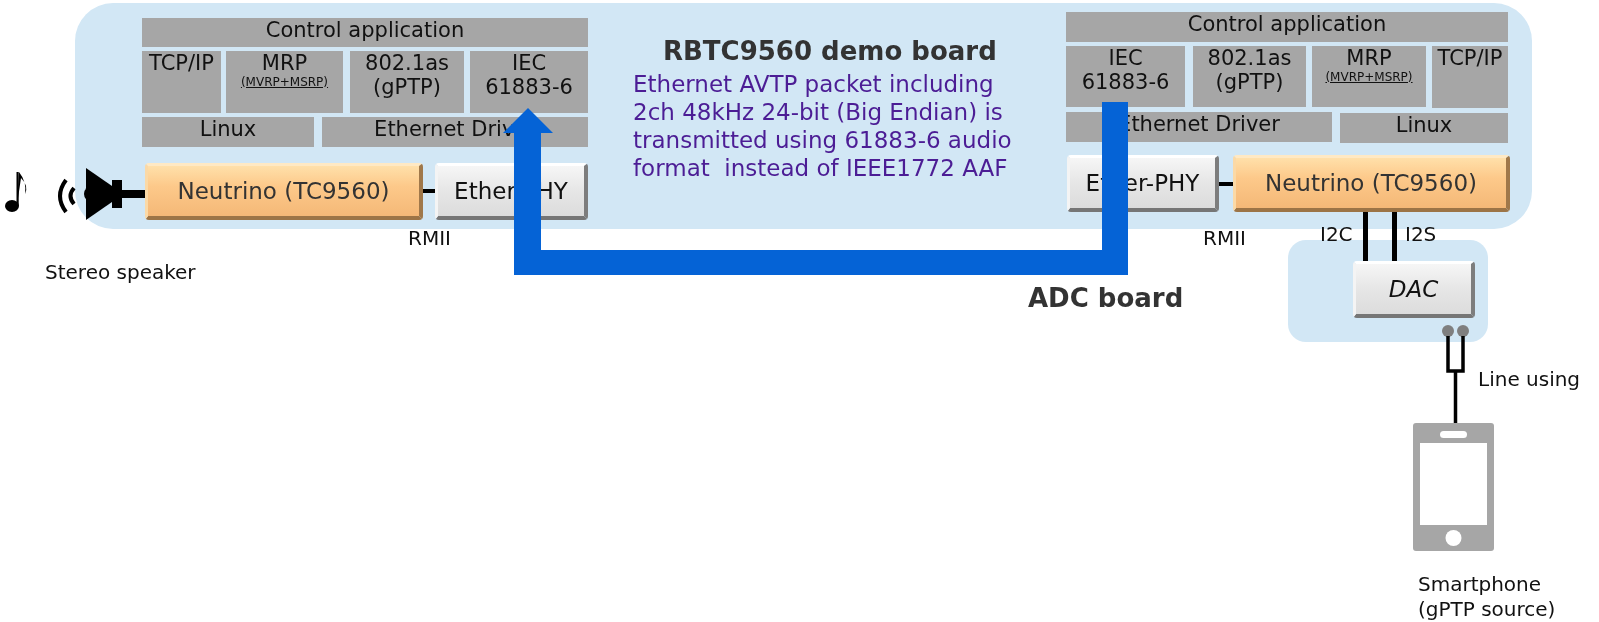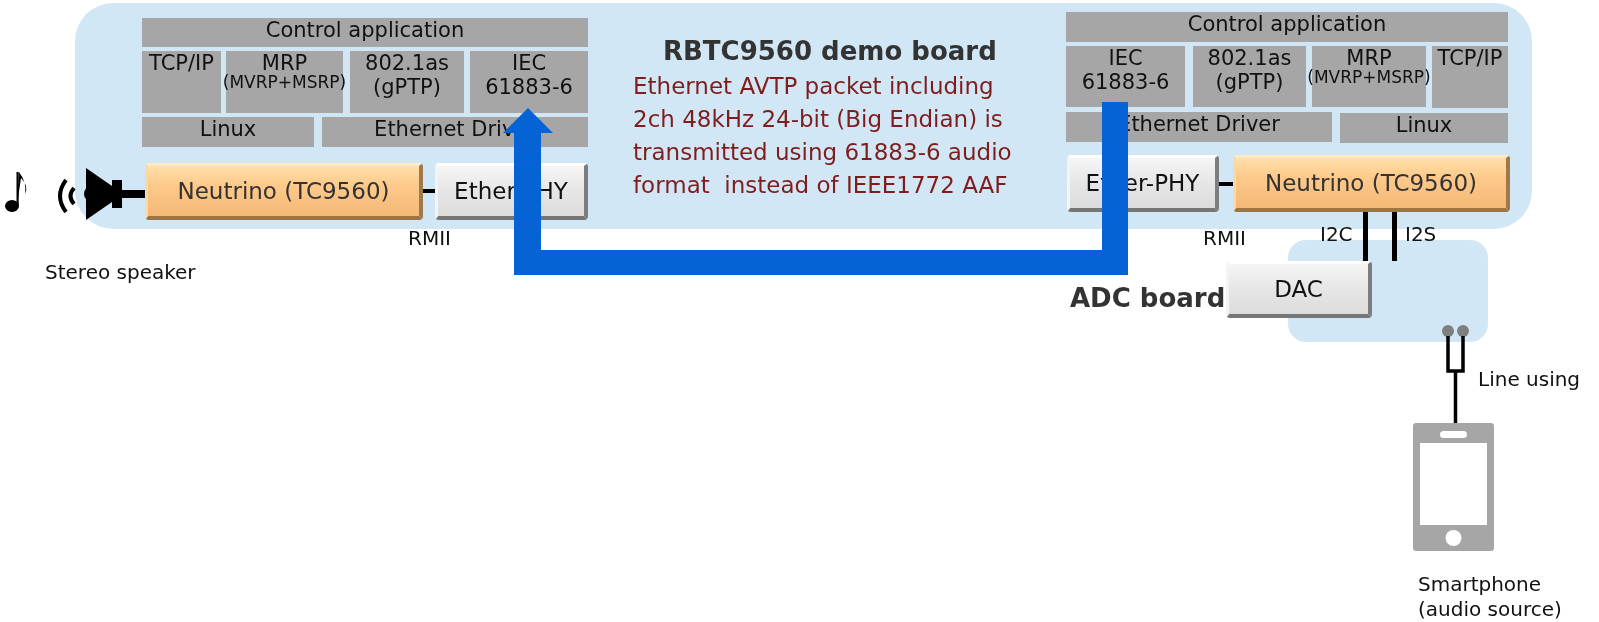--- a/index.html
+++ b/index.html
@@ -3,32 +3,32 @@
 <meta charset="utf-8">
 <style>
   html, body { margin:0; padding:0; background:#ffffff; }
   body { width:1599px; height:622px; position:relative; overflow:hidden;
          font-family:"DejaVu Sans", sans-serif; color:#111; }
   .abs { position:absolute; }
   .board { position:absolute; background:#d2e7f5; border-radius:38px; }
   .gray { position:absolute; background:#a6a6a6; display:flex; flex-direction:column;
           align-items:center; justify-content:flex-start; text-align:center; color:#111;
           font-size:21px; line-height:24px; }
-  .gray .sub { font-size:17px; line-height:14px; }
+  .gray .sub { font-size:12px; line-height:14px;text-decoration:underline; }
   .chip { position:absolute; border-radius:4px; display:flex; align-items:center;
           justify-content:center; font-size:23px; box-sizing:border-box; }
   .chip.orange { background:linear-gradient(#ffe0aa,#fdc98a 40%,#f4b877); color:#333;
           border-top:3px solid #ffe9c4; border-left:3px solid #fbd9a6;
           border-right:4px solid #a0784a; border-bottom:4px solid #9c7446; }
   .chip.silver { background:linear-gradient(#f6f6f6,#e6e6e6 50%,#dcdcdc); color:#111;
           border-top:3px solid #ffffff; border-left:3px solid #f4f4f4;
           border-right:4px solid #7d7d7d; border-bottom:4px solid #767676; }
   .lbl { position:absolute; white-space:nowrap; font-size:20px; color:#111; }
   .title { position:absolute; font-weight:bold; font-size:26px; color:#333; white-space:nowrap; }
-  .desc { position:absolute; font-size:23px; line-height:33px; color:#7f1d1d; white-space:pre; }
+  .desc { position:absolute; font-size:23px; line-height:28px; color:#4c1d95; white-space:pre; }
   .line { position:absolute; background:#000; }
   .blue { position:absolute; background:#0563d6; }
 </style>
 </head>
 <body>
 
 <div class="board" style="left:75px;top:3px;width:1457px;height:226px;"></div>
 
 <div class="abs" style="left:3px;top:168px;width:30px;height:48px;">
   <svg width="30" height="48" viewBox="0 0 30 48">
@@ -125,25 +125,25 @@
 <div class="chip orange" style="left:1233px;top:155px;width:277px;height:57px;">
     <span>Neutrino (TC9560)</span>
   </div>
 <div class="lbl" style="left:1203px;top:226px;">RMII</div>
 
 <div class="board" style="left:1288px;top:240px;width:200px;height:102px;border-radius:18px;"></div>
 <div class="line" style="left:1363px;top:212px;width:5px;height:49px;"></div>
 <div class="line" style="left:1392px;top:212px;width:5px;height:49px;"></div>
 <div class="lbl" style="left:1320px;top:222px;">I2C</div>
 <div class="lbl" style="left:1405px;top:222px;">I2S</div>
-<div class="chip silver" style="left:1226px;top:261px;width:146px;height:57px;">
+<div class="chip silver" style="left:1353px;top:261px;width:122px;height:57px;font-style:italic;">
     <span>DAC</span>
   </div>
 
-<div class="title" style="left:1070px;top:283px;">ADC board</div>
+<div class="title" style="left:1028px;top:283px;">ADC board</div>
 
 <div class="blue" style="left:1102px;top:102px;width:26px;height:173px;"></div>
 <div class="blue" style="left:514px;top:250px;width:614px;height:25px;"></div>
 <div class="blue" style="left:514px;top:132px;width:27px;height:143px;"></div>
 <div class="abs" style="left:503px;top:108px;width:50px;height:25px;">
   <svg width="50" height="25" viewBox="0 0 50 25">
       <polygon points="25,0 50,25 0,25" fill="#0563d6"></polygon>
     </svg>
 </div>
 
@@ -159,13 +159,13 @@
 
 <div class="abs" style="left:1413px;top:423px;width:81px;height:128px;">
   <svg width="81" height="128" viewBox="0 0 81 128">
     <rect x="0" y="0" width="81" height="128" rx="3" fill="#a6a6a6"></rect>
     <rect x="27" y="8" width="27" height="7" rx="3.5" fill="#fff"></rect>
     <rect x="7" y="20" width="67" height="82" fill="#fff"></rect>
     <circle cx="40.5" cy="115" r="8" fill="#fff"></circle>
   </svg>
 </div>
 <div class="lbl" style="left:1418px;top:572px;">Smartphone</div>
-<div class="lbl" style="left:1418px;top:597px;">(audio source)</div>
+<div class="lbl" style="left:1418px;top:597px;">(gPTP source)</div>
 
 </body></html>

